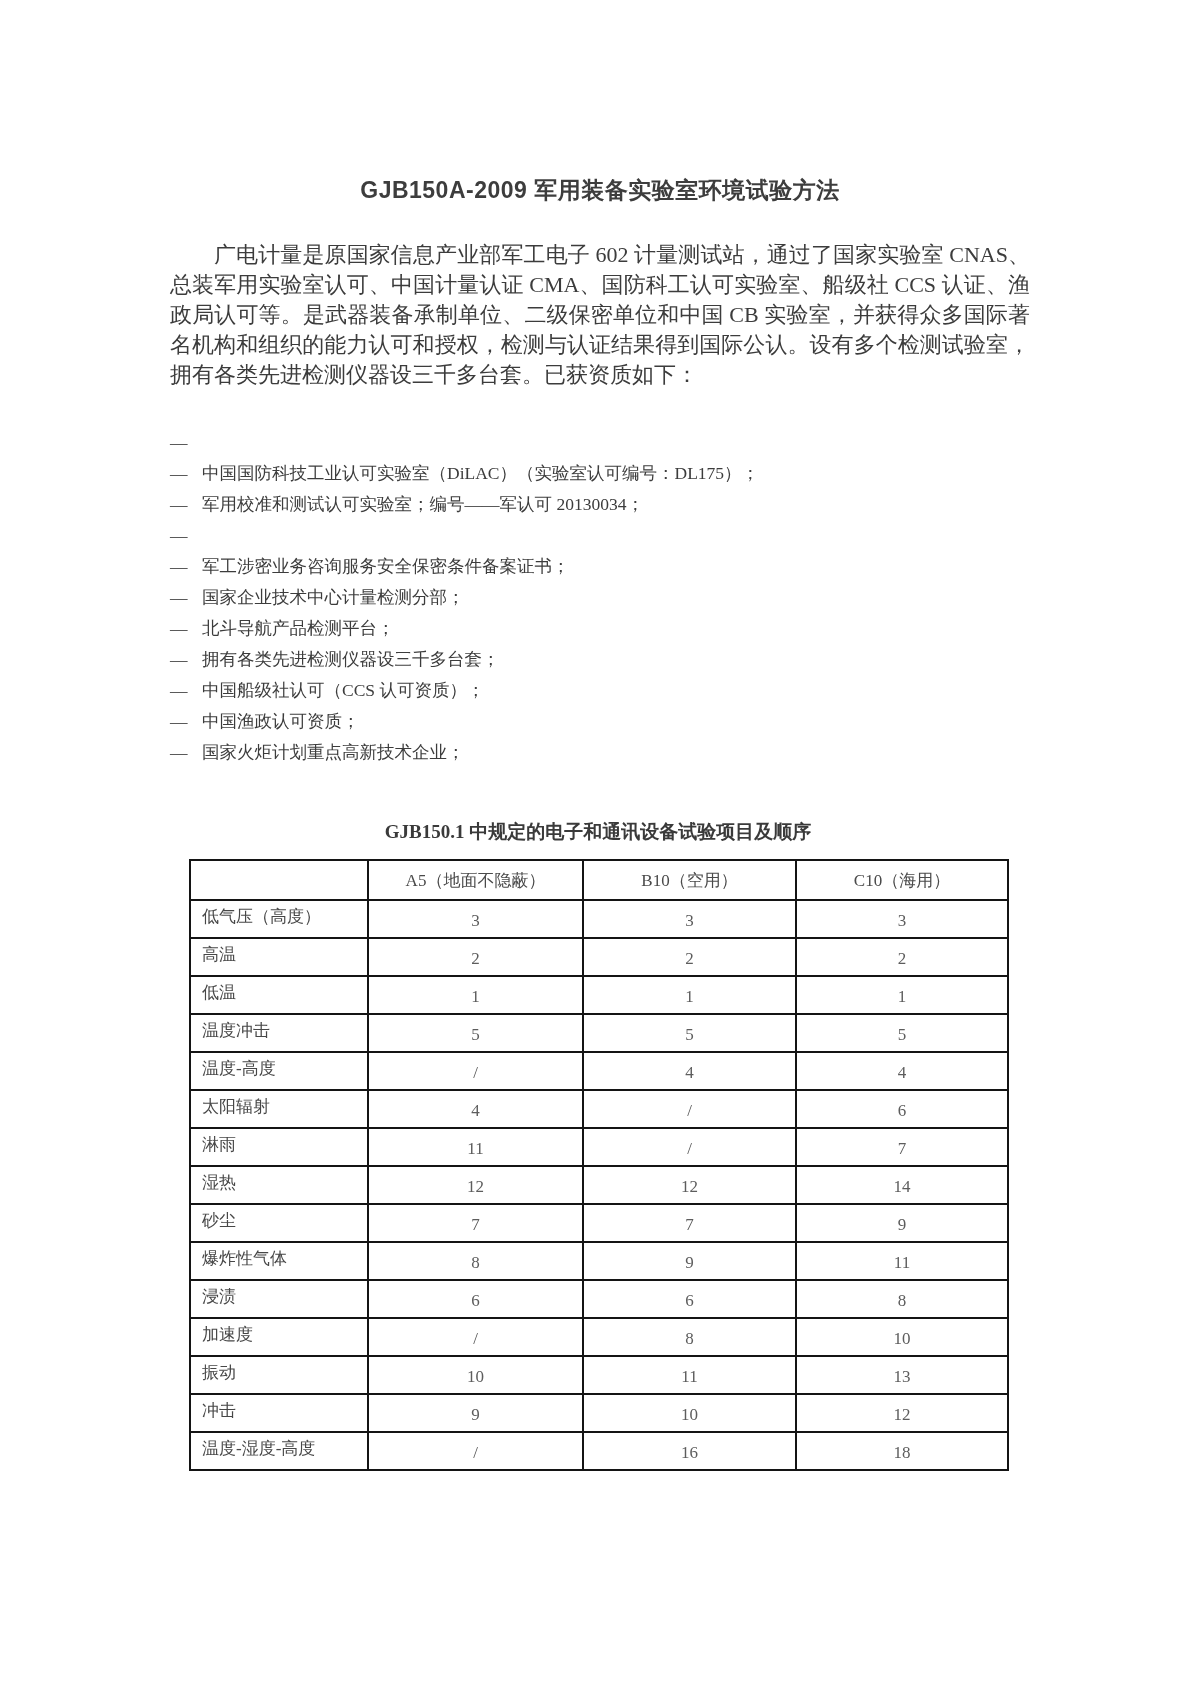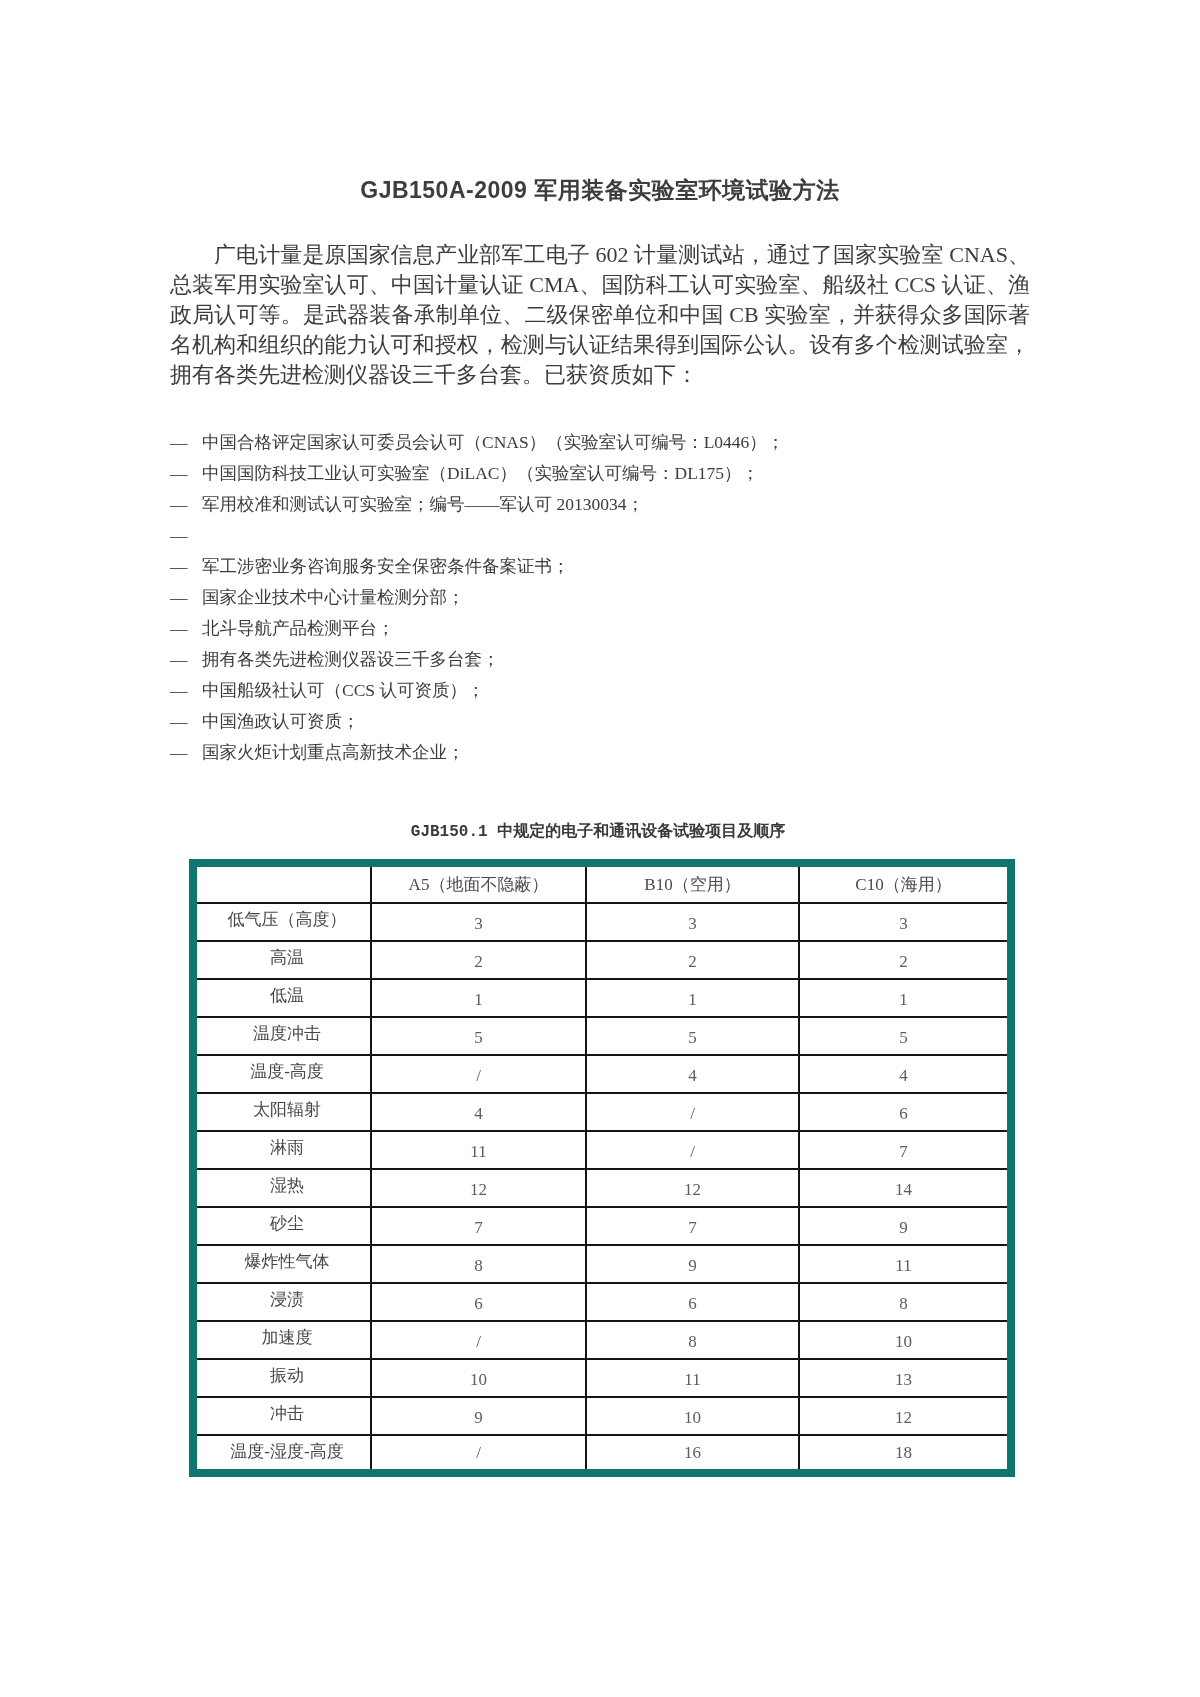--- a/index.html
+++ b/index.html
@@ -53,49 +53,49 @@
     width: 32px;
     color: #3c3c3c;
   }
   .table-block {
     margin: 52px 0 0 19px;
     width: 818px;
   }
   .table-title {
     margin: 0 0 8px 0;
     text-align: center;
-    font-family: Liberation Mono, monospace;
+    font-family: Liberation Serif, serif;
     font-weight: bold;
-    font-size: 16px;
+    font-size: 19px;
     line-height: 24px;
     color: #3a3a3a;
   }
   table.test-table {
     border-collapse: collapse;
     table-layout: fixed;
     width: 818px;
-    border: 8px solid #0f766e;
+    border: 2px solid #0f766e;
     margin-top: 15px;
   }
   table.test-table th,
   table.test-table td {
     border: 2px solid #141414;
     font-weight: normal;
     font-size: 17px;
     overflow: hidden;
   }
   table.test-table thead th {
     height: 40px;
     text-align: center;
     vertical-align: middle;
     color: #4a4a4a;
   }
   table.test-table tbody tr { height: 38px; }
   td.row-label {
-    text-align: center;
+    text-align: left;
     vertical-align: top;
     padding: 4px 4px 0 11px;
     color: #474747;
   }
   td.cell-value {
     text-align: center;
     vertical-align: bottom;
     padding-bottom: 6px;
     color: #5d5d5d;
   }
@@ -105,21 +105,20 @@
 
 <div class="page">
 
   <h1 class="doc-title">GJB150A-2009 军用装备实验室环境试验方法</h1>
 
   <p class="intro">广电计量是原国家信息产业部军工电子 602 计量测试站，通过了国家实验室 CNAS、总装军用实验室认可、中国计量认证 CMA、国防科工认可实验室、船级社 CCS 认证、渔政局认可等。是武器装备承制单位、二级保密单位和中国 CB 实验室，并获得众多国际著名机构和组织的能力认可和授权，检测与认证结果得到国际公认。设有多个检测试验室，拥有各类先进检测仪器设三千多台套。已获资质如下：</p>
 
   <ul class="qual-list" id="qual-list">
       <li>
         <span class="dash">—</span>
-        <span>中国合格评定国家认可委员会认可（CNAS）（实验室认可编号：L0446）；</span>
       </li>
       <li>
         <span class="dash">—</span>
         <span>中国国防科技工业认可实验室（DiLAC）（实验室认可编号：DL175）；</span>
       </li>
       <li>
         <span class="dash">—</span>
         <span>军用校准和测试认可实验室；编号——军认可 20130034；</span>
       </li>
       <li>

